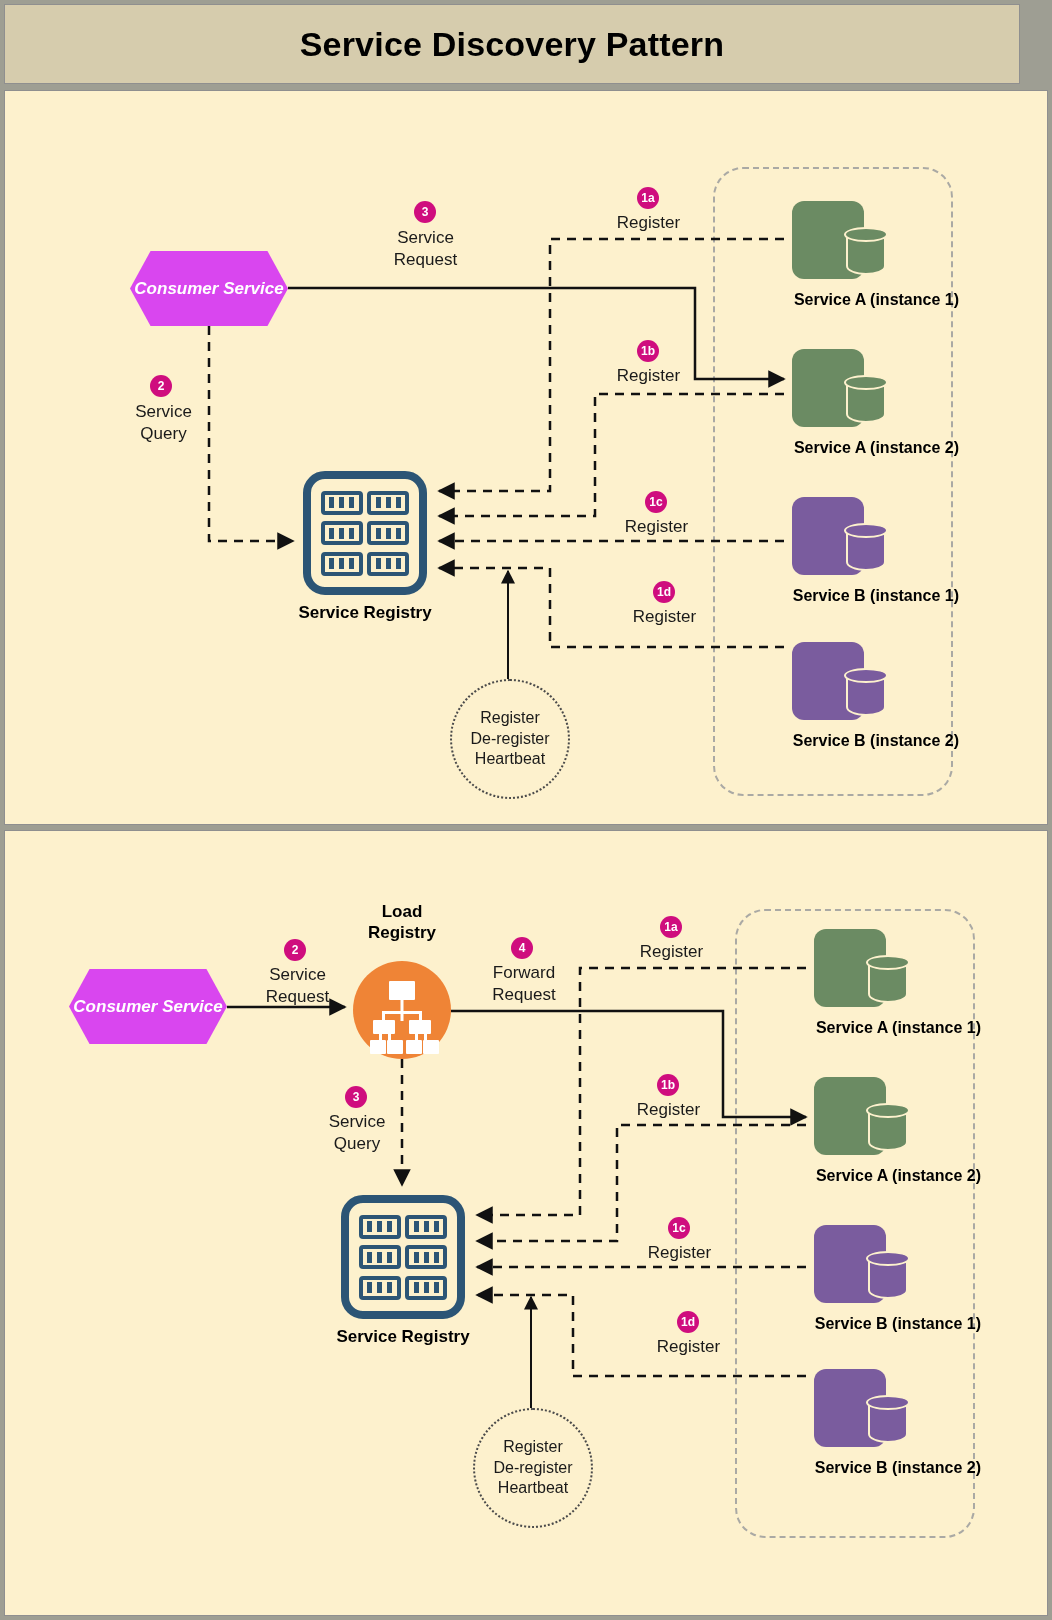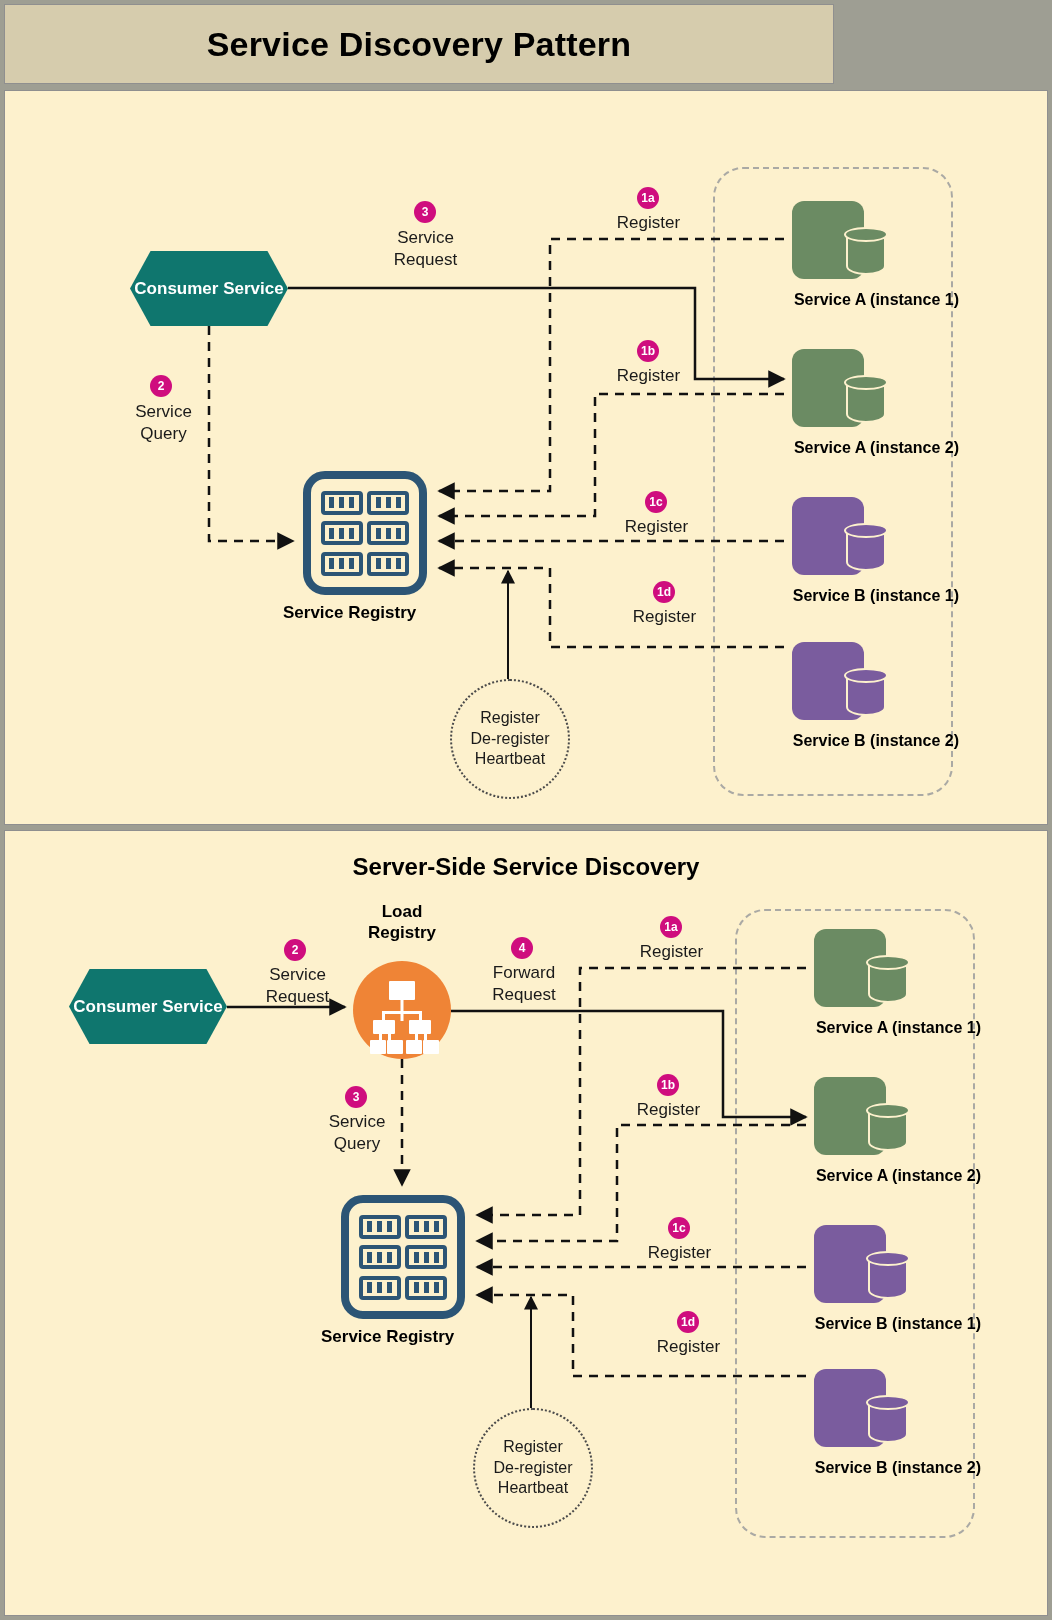--- a/index.html
+++ b/index.html
@@ -1,42 +1,42 @@
 <!DOCTYPE html>
 <html><head>
 <meta charset="utf-8">
 <style>
   html,body{margin:0;padding:0;background:#ffffff;}
   body{font-family:"Liberation Sans",sans-serif;}
   #page{position:relative;width:1052px;height:1620px;background:#9e9e93;overflow:hidden;}
 
   
-  .hdr{position:absolute;left:4px;top:4px;width:830px;height:80px;
+  .hdr{position:absolute;left:4px;top:4px;width:1016px;height:80px;
        background:#d6ccad;border:1px solid #8f8f8f;box-sizing:border-box;
        display:flex;align-items:center;justify-content:center;}
   .hdr-t{font-size:34px;font-weight:bold;color:#000;letter-spacing:.2px;}
 
   
   .panel{position:absolute;left:4px;background:#fdf1cd;border:1px solid #8f8f8f;
          box-sizing:border-box;width:1044px;}
   #panel-top{top:90px;height:735px;}
   #panel-bot{top:830px;height:786px;}
   .sec-title{position:absolute;width:100%;text-align:center;font-size:24px;
              font-weight:bold;color:#000;}
   .lbl{position:absolute;text-align:center;font-size:17px;color:#1a1a1a;
        line-height:1.32;white-space:pre-line;}
   .badge{position:absolute;width:22px;height:22px;border-radius:50%;
          background:#cf0d7e;color:#fff;font-size:12px;font-weight:bold;
          display:flex;align-items:center;justify-content:center;line-height:1;}
 
   
-  .hex{position:absolute;background:#0f766e;color:#fff;font-weight:bold;
+  .hex{position:absolute;background:#d946ef;color:#fff;font-weight:bold;
        font-size:17px;display:flex;align-items:center;justify-content:center;
        text-align:center;line-height:1.25;
-       clip-path:polygon(13% 0,87% 0,100% 50%,87% 100%,13% 100%,0 50%);}
+       clip-path:polygon(13% 0,87% 0,100% 50%,87% 100%,13% 100%,0 50%);font-style:italic;}
 
   
   .grpbox{position:absolute;border:2.5px dashed #aaa9a4;border-radius:30px;}
 
   
   .svc{position:absolute;width:95px;height:85px;}
   .svc .sq{position:absolute;left:0;top:0;width:72px;height:78px;border-radius:12px;}
   .svc .cyl{position:absolute;left:52px;top:26px;width:44px;height:52px;}
   .svc .cyl .body{position:absolute;left:2px;top:8px;width:40px;height:40px;
                   border-radius:0 0 20px 20px / 0 0 9px 9px;
@@ -48,21 +48,21 @@
 
   
   .reg{position:absolute;width:124px;height:124px;border:8px solid #2c5575;
        border-radius:22px;background:#fdf1cd;box-sizing:border-box;
        display:flex;flex-wrap:wrap;align-content:space-evenly;
        justify-content:space-evenly;padding:5px;}
   .reg .cell{width:42px;height:24px;border:4px solid #2c5575;border-radius:4px;
              box-sizing:border-box;display:flex;align-items:center;
              justify-content:space-evenly;background:#fdf1cd;}
   .reg .cell i{display:block;width:5px;height:11px;background:#2c5575;}
-  .reg-cap{position:absolute;font-size:17px;font-weight:bold;color:#000;
+  .reg-cap{position:absolute;text-align:center;font-size:17px;font-weight:bold;color:#000;
            white-space:nowrap;}
 
   
   .lb{position:absolute;width:98px;height:98px;border-radius:50%;background:#ef8436;}
   .lb-cap{position:absolute;text-align:center;font-size:17px;font-weight:bold;
           color:#000;line-height:1.25;white-space:pre-line;}
 
   
   .bubble{position:absolute;width:116px;height:116px;border-radius:50%;
           border:2px dotted #4a4a4a;display:flex;align-items:center;
@@ -198,21 +198,20 @@
     <div class="lbl" style="left:586px;top:274px;width:115px;">Register</div>
 
     <div class="badge" style="left:640px;top:400px;">1c</div>
     <div class="lbl" style="left:594px;top:425px;width:115px;">Register</div>
 
     <div class="badge" style="left:648px;top:490px;">1d</div>
     <div class="lbl" style="left:602px;top:515px;width:115px;">Register</div>
   </div>
 
   <div class="panel" id="panel-bot">
-    <div class="sec-title" style="top:22px;">Server-Side Service Discovery</div>
 
     <div class="grpbox" style="left:730px;top:78px;width:236px;height:625px;"></div>
 
     <div class="hex" style="left:64px;top:138px;width:158px;height:75px;">Consumer
 Service</div>
 
     <div class="lb-cap" style="left:322px;top:70px;width:150px;">Load
 Registry</div>
     <div class="lb" style="left:348px;top:130px;">
       <svg width="98" height="98" viewBox="0 0 98 98">

